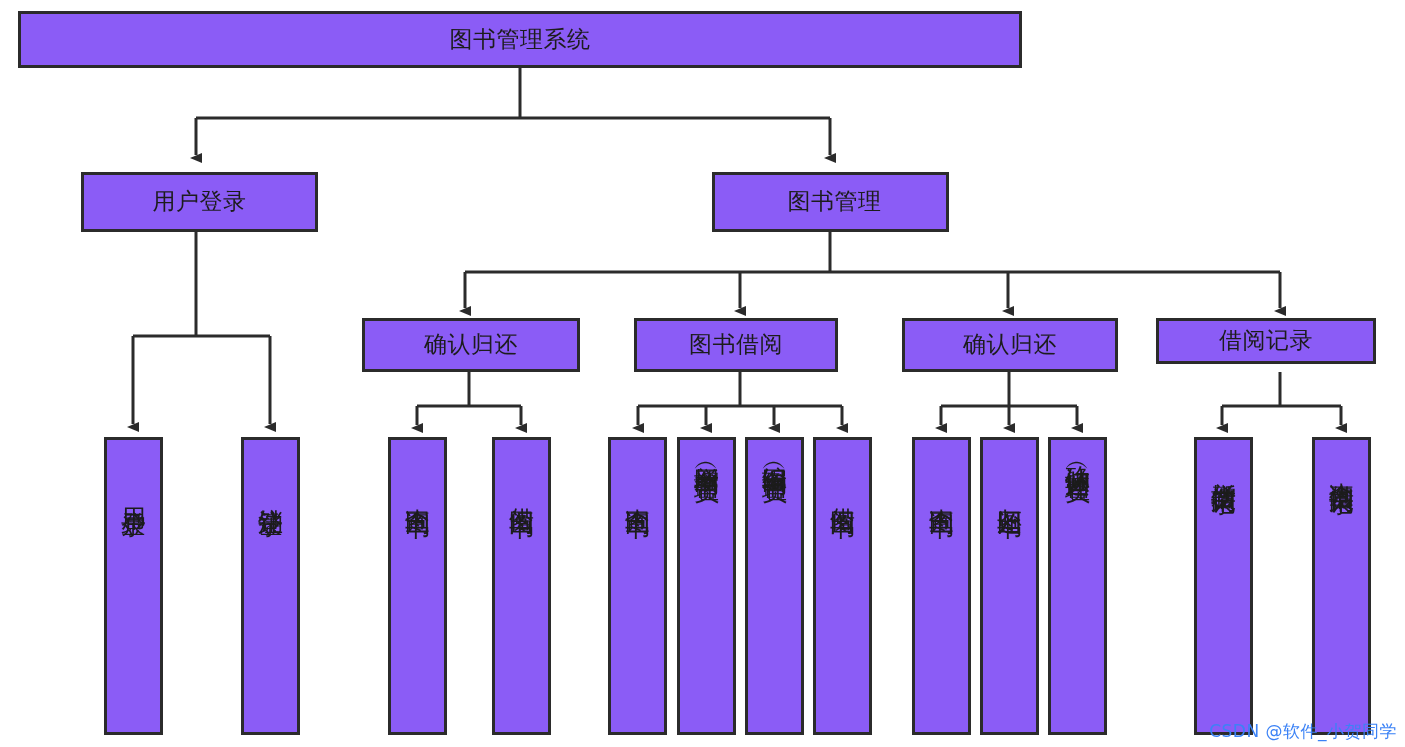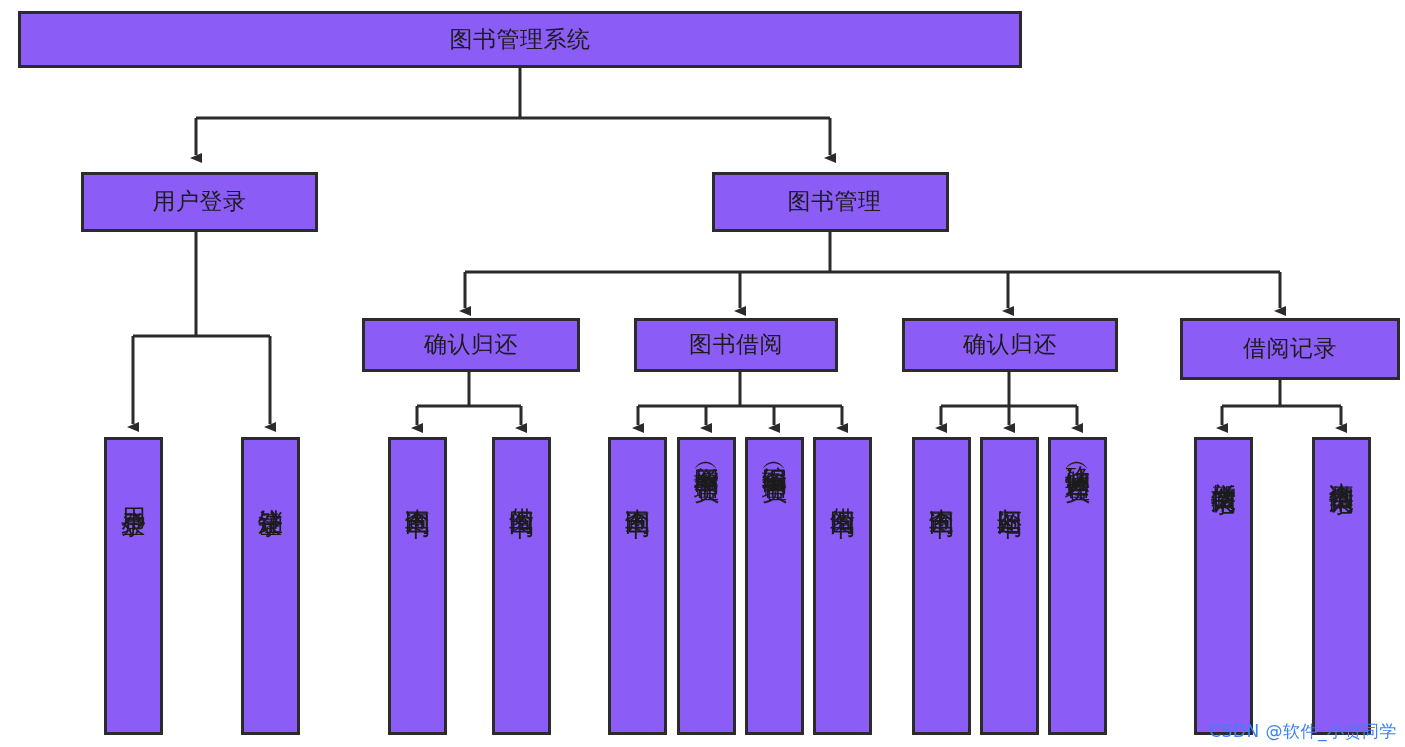--- a/index.html
+++ b/index.html
@@ -144,21 +144,21 @@
 
   <div class="node horizontal" style="left:362px; top:318px; width:218px; height:54px;">
     <span class="label">确认归还</span>
   </div>
   <div class="node horizontal" style="left:634px; top:318px; width:204px; height:54px;">
     <span class="label">图书借阅</span>
   </div>
   <div class="node horizontal" style="left:902px; top:318px; width:216px; height:54px;">
     <span class="label">确认归还</span>
   </div>
-  <div class="node horizontal" style="left:1180px; top:318px; width:220px; height:62px;">
+  <div class="node horizontal" style="left:1156px; top:318px; width:220px; height:46px;">
     <span class="label">借阅记录</span>
   </div>
 
   <div class="node vertical mid" style="left:104px; top:437px; width:59px; height:298px;">
     <span class="label">用户登录</span>
   </div>
   <div class="node vertical mid" style="left:241px; top:437px; width:59px; height:298px;">
     <span class="label">注销登录</span>
   </div>
 

